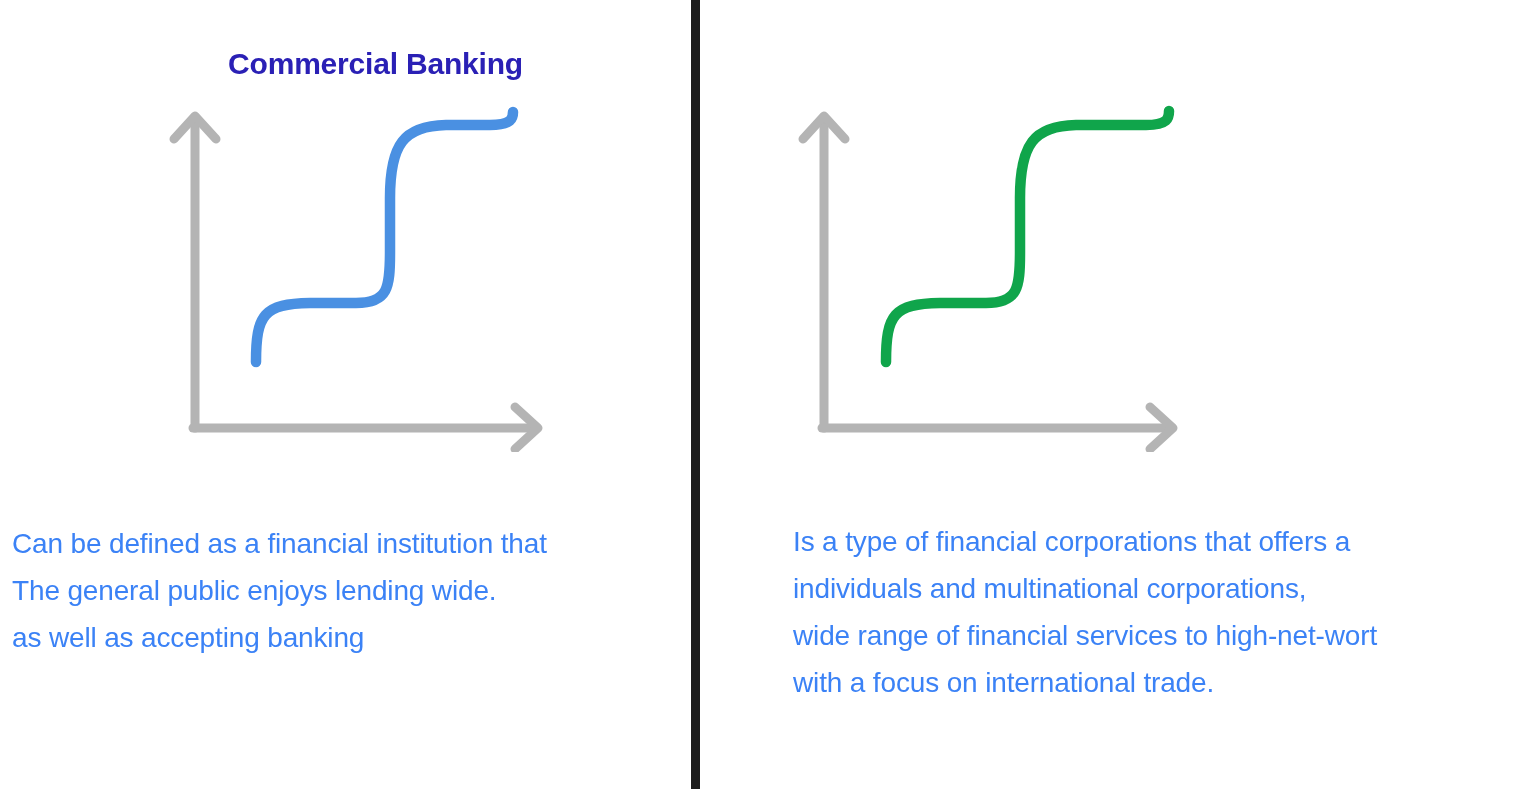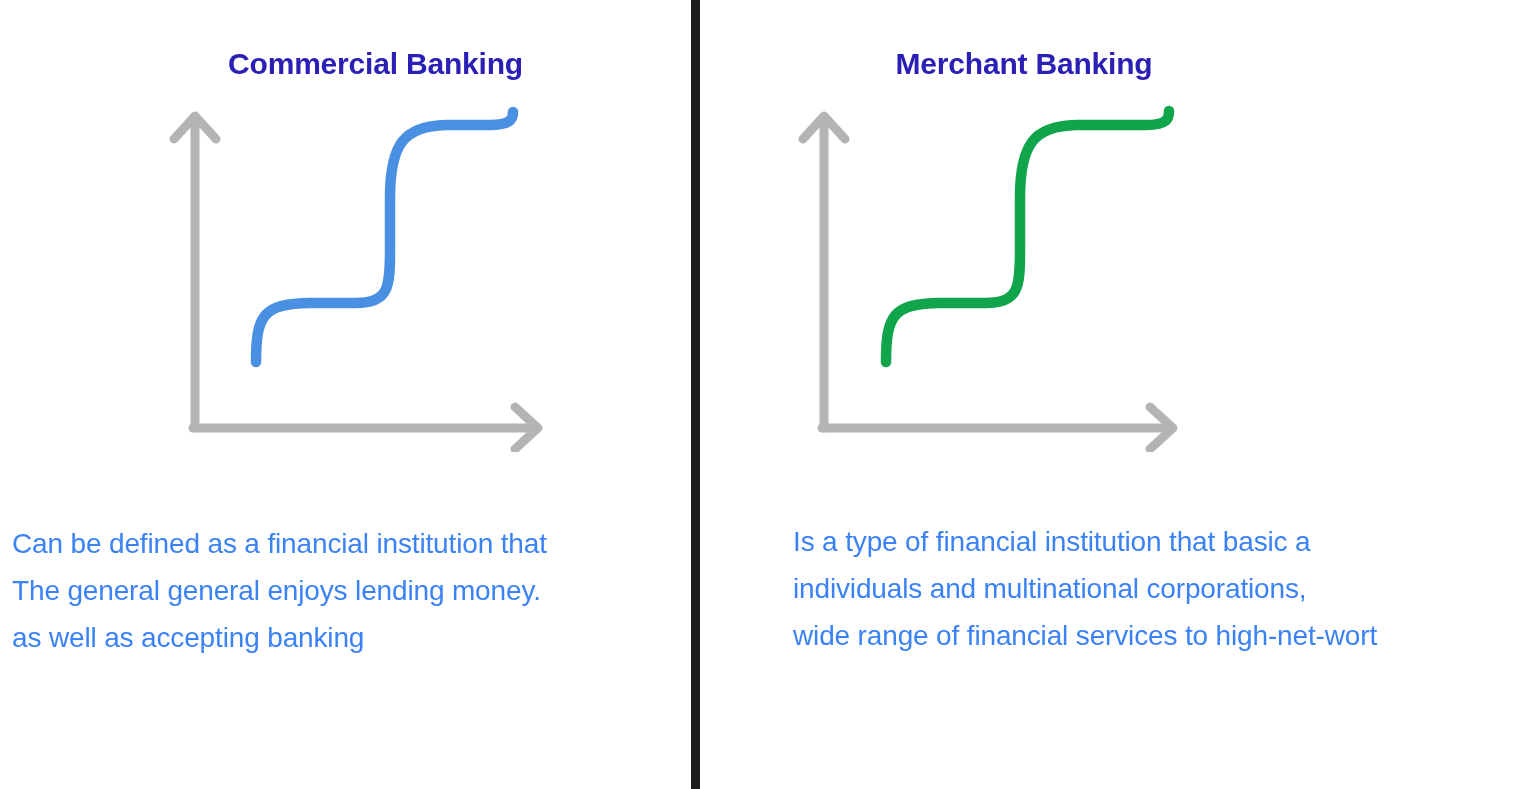--- a/index.html
+++ b/index.html
@@ -98,30 +98,29 @@
                L 196 211
                C 228 211, 230 196, 230 160
                L 230 106
                C 230 52, 244 34, 286 33
                L 330 33
                C 352 33, 353 26, 353 20" fill="none" stroke="#4a90e2" stroke-width="10.5" stroke-linecap="round" stroke-linejoin="round"></path>
     </svg>
 
     <div class="body-copy">
       <span class="line">Can be defined as a financial institution that</span>
-      <span class="line">The general general enjoys lending money.</span>
+      <span class="line">The general public enjoys lending wide.</span>
       <span class="line">as well as accepting banking</span>
     </div>
   </div>
 
   <div class="divider" style="left:691px"></div>
 
   <div class="panel panel-right">
 
-    <div class="panel-title">Merchant Banking</div>
 
     <svg class="chart" width="400" height="360" viewBox="0 0 400 360">
 
       <g>
         <line x1="26" y1="26" x2="26" y2="336" stroke="#b4b4b4" stroke-width="9" stroke-linecap="round"></line>
         <path d="M 5 47 L 26 24 L 47 47" fill="none" stroke="#b4b4b4" stroke-width="9" stroke-linecap="round" stroke-linejoin="round"></path>
       </g>
 
       <g>
         <line x1="24" y1="336" x2="372" y2="336" stroke="#b4b4b4" stroke-width="9" stroke-linecap="round"></line>
@@ -132,19 +131,20 @@
                C 88 222, 96 212, 142 211
                L 188 211
                C 220 211, 222 196, 222 160
                L 222 106
                C 222 52, 236 34, 278 33
                L 348 33
                C 370 33, 371 26, 371 19" fill="none" stroke="#10a54b" stroke-width="10.5" stroke-linecap="round" stroke-linejoin="round"></path>
     </svg>
 
     <div class="body-copy">
-      <span class="line">Is a type of financial institution that basic a</span>
+      <span class="line">Is a type of financial corporations that offers a</span>
       <span class="line">individuals and multinational corporations,</span>
       <span class="line">wide range of financial services to high-net-wort</span>
+      <span class="line">with a focus on international trade.</span>
     </div>
   </div>
 
 </div>
 
 </body></html>

